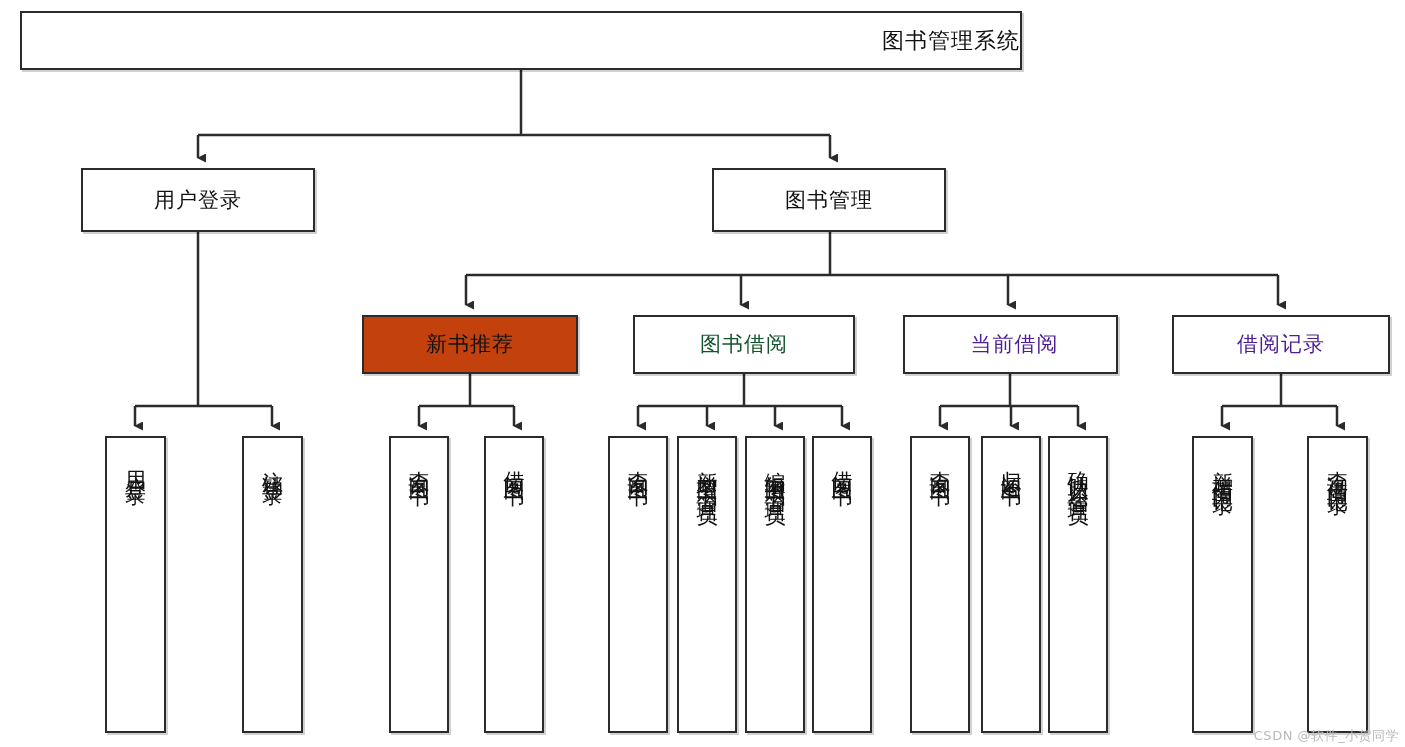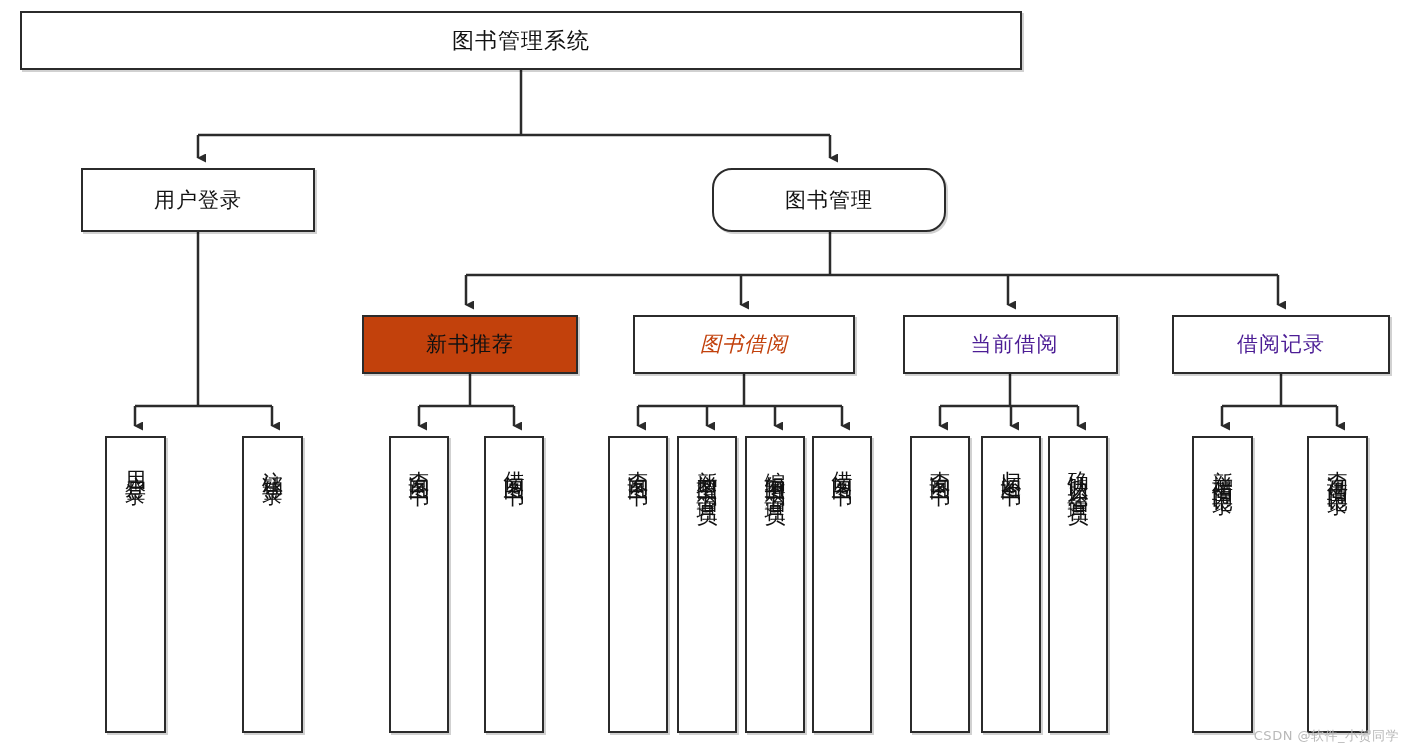--- a/index.html
+++ b/index.html
@@ -116,36 +116,36 @@
       <path d="M1011,406 L1011,426" marker-end="url(#arrow)"></path>
       <path d="M1078,406 L1078,426" marker-end="url(#arrow)"></path>
 
       <path d="M1281,374 L1281,406"></path>
       <path d="M1222,406 L1337,406"></path>
       <path d="M1222,406 L1222,426" marker-end="url(#arrow)"></path>
       <path d="M1337,406 L1337,426" marker-end="url(#arrow)"></path>
     </g>
   </svg>
 
-  <div class="node" id="node-root" style="left: 20px; top: 11px; width: 1002px; height: 59px; border-color: rgb(43, 43, 43); background: rgb(255, 255, 255);">
+  <div class="node" id="node-root" style="left: 20px; top: 11px; width: 1002px; height: 59px; border-color: rgb(43, 43, 43); background: rgb(255, 255, 255); justify-content: flex-end;">
     <span class="lbl" style="color: rgb(17, 17, 17);">图书管理系统</span>
   </div>
 
   <div class="node" id="n-l2-0" style="left: 81px; top: 168px; width: 234px; height: 64px; border-color: rgb(43, 43, 43); background: rgb(255, 255, 255);">
     <span class="lbl" style="color: rgb(17, 17, 17);">用户登录</span>
   </div>
-  <div class="node" id="n-l2-1" style="left: 712px; top: 168px; width: 234px; height: 64px; border-color: rgb(43, 43, 43); background: rgb(255, 255, 255); border-radius: 20px;">
+  <div class="node" id="n-l2-1" style="left: 712px; top: 168px; width: 234px; height: 64px; border-color: rgb(43, 43, 43); background: rgb(255, 255, 255);">
     <span class="lbl" style="color: rgb(17, 17, 17);">图书管理</span>
   </div>
 
   <div class="node" id="n-l3-0" style="left: 362px; top: 315px; width: 216px; height: 59px; border-color: rgb(43, 43, 43); background: #c2410c;">
     <span class="lbl" style="color: rgb(17, 17, 17);">新书推荐</span>
   </div>
   <div class="node" id="n-l3-1" style="left: 633px; top: 315px; width: 222px; height: 59px; border-color: rgb(43, 43, 43); background: rgb(255, 255, 255);">
-    <span class="lbl" style="color: #c2410c; font-style: italic;">图书借阅</span>
+    <span class="lbl" style="color: #14532d;">图书借阅</span>
   </div>
   <div class="node" id="n-l3-2" style="left: 903px; top: 315px; width: 215px; height: 59px; border-color: rgb(43, 43, 43); background: rgb(255, 255, 255);">
     <span class="lbl" style="color: #4c1d95; margin-left: 8px;">当前借阅</span>
   </div>
   <div class="node" id="n-l3-3" style="left: 1172px; top: 315px; width: 218px; height: 59px; border-color: rgb(43, 43, 43); background: rgb(255, 255, 255);">
     <span class="lbl" style="color: #4c1d95;">借阅记录</span>
   </div>
 
   <div class="node vert" id="n-lf-0" style="left: 105px; top: 436px; width: 61px; height: 297px; border-color: rgb(43, 43, 43); background: rgb(255, 255, 255);">
     <span class="lbl" style="color: rgb(17, 17, 17);">用户登录</span>

